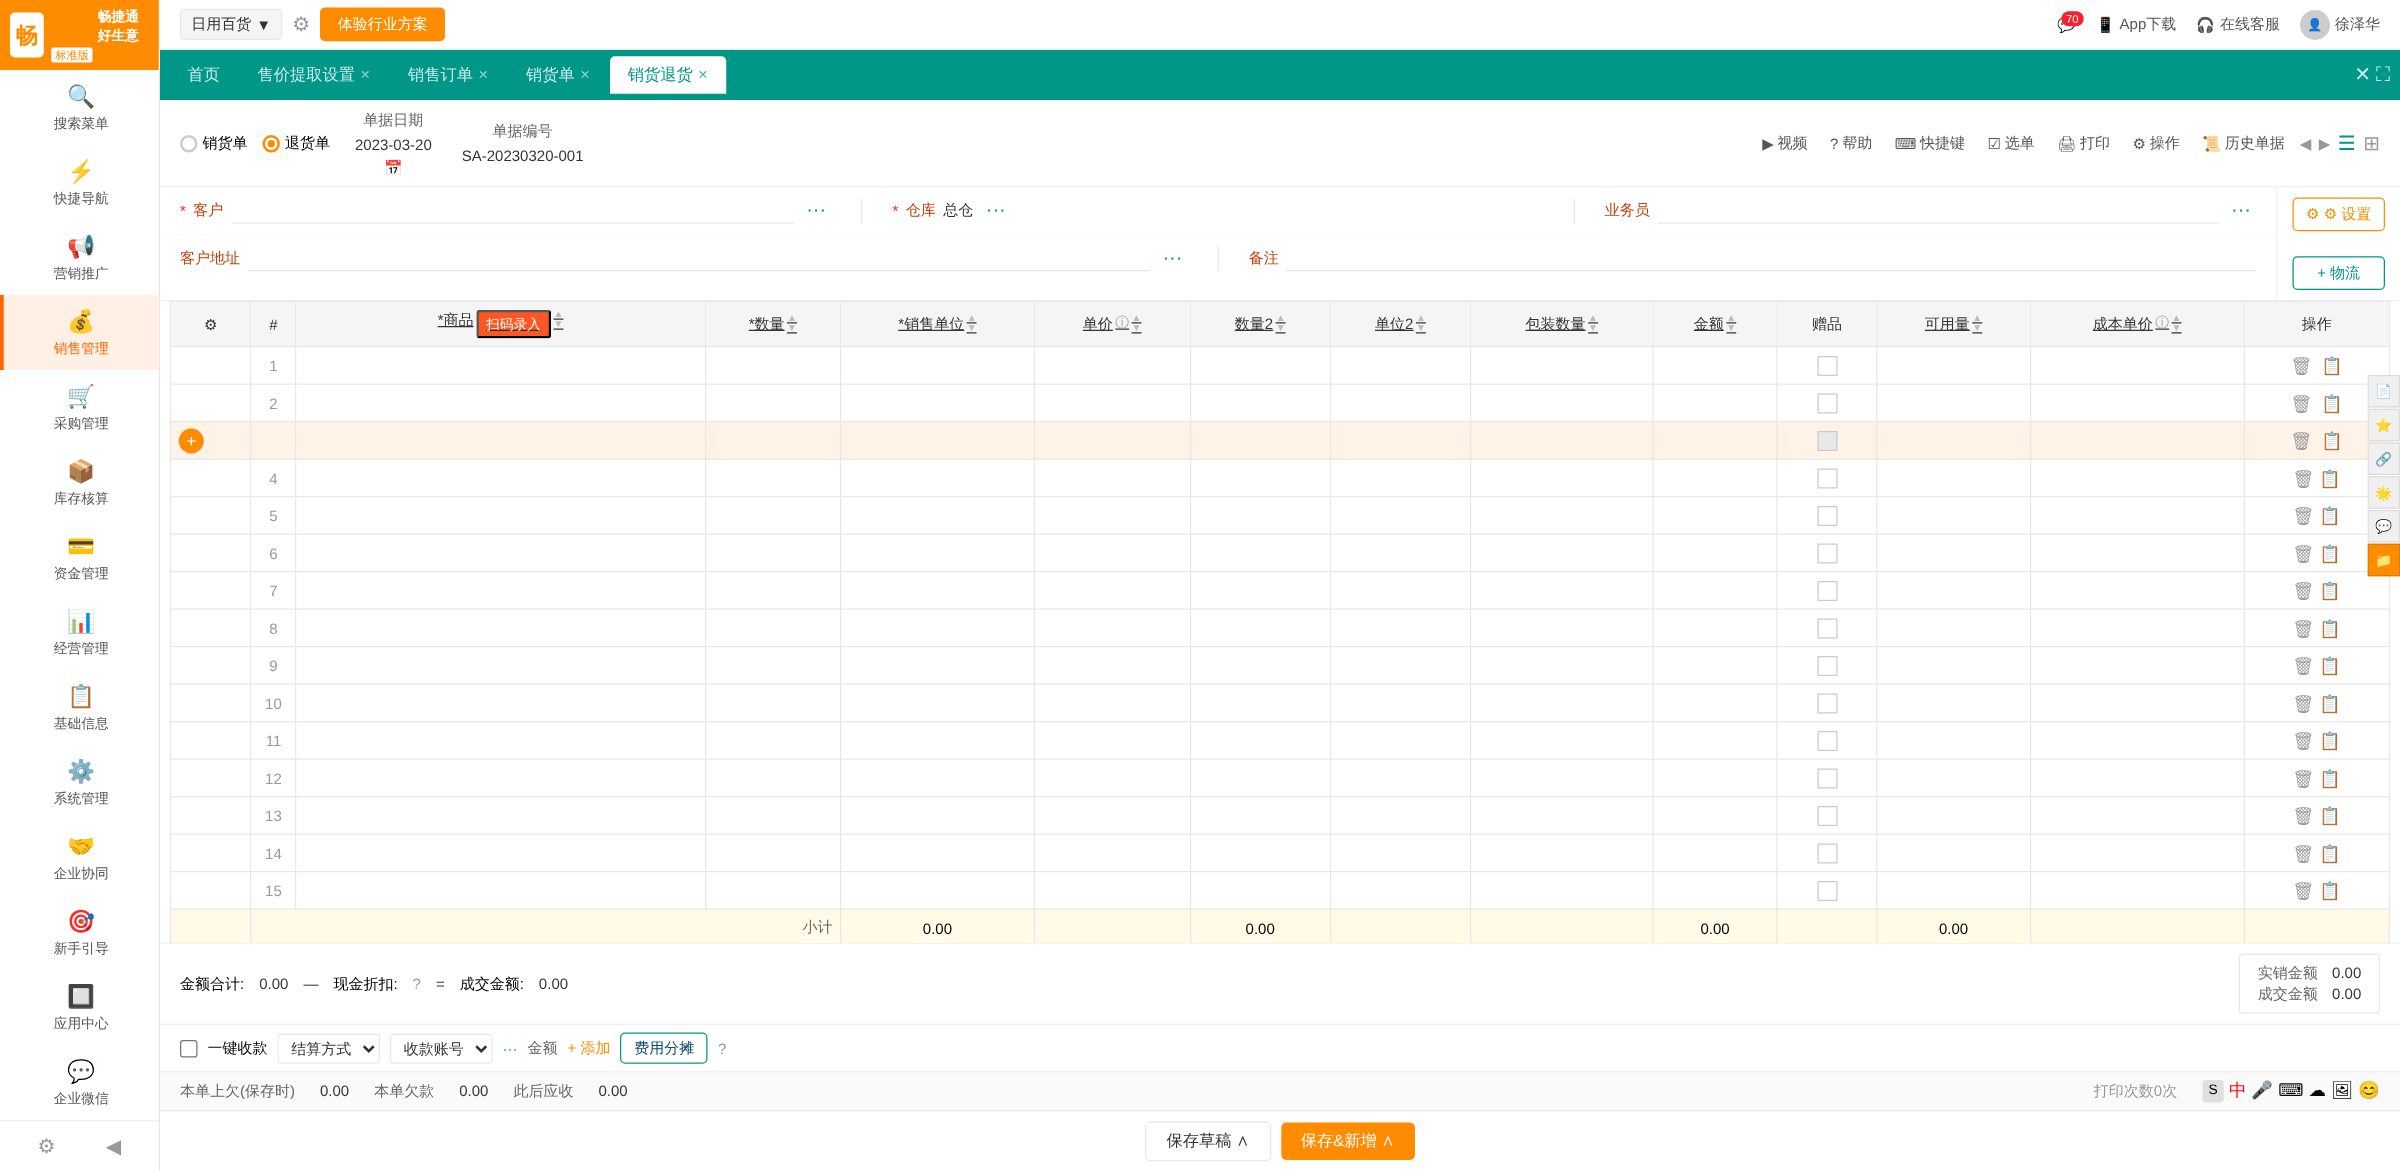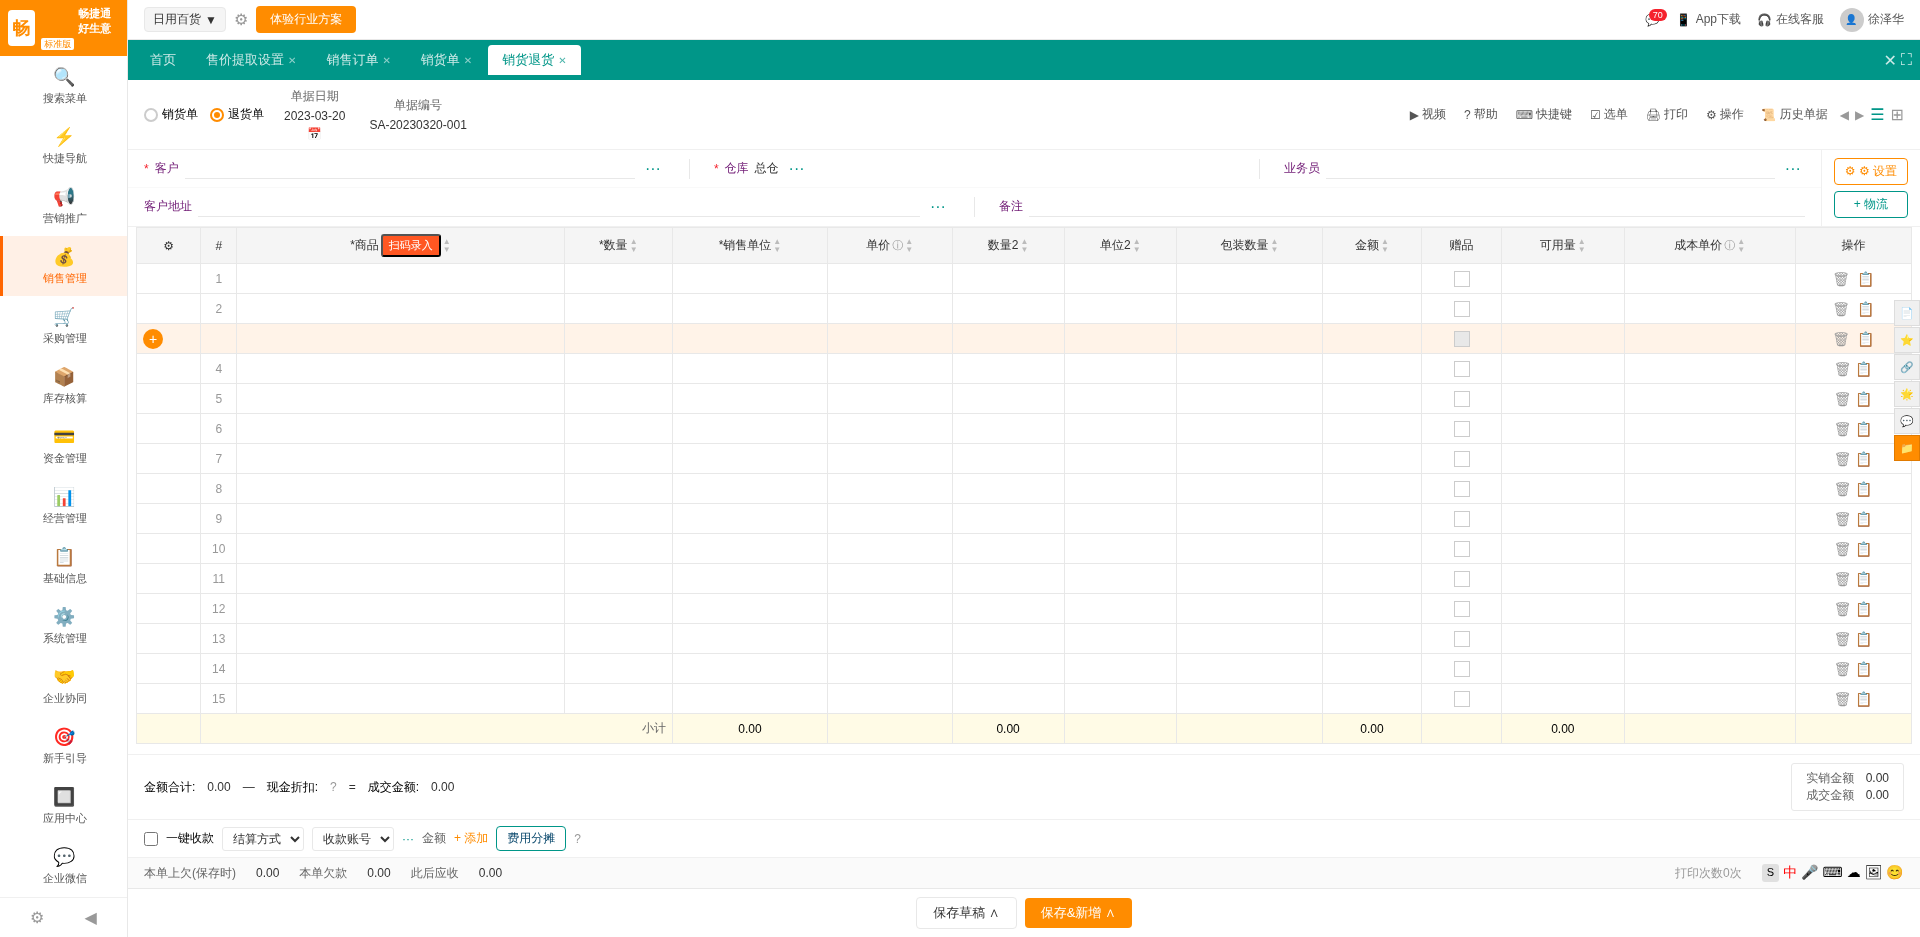--- a/index.html
+++ b/index.html
@@ -45,21 +45,21 @@
     .content { flex: 1; background: #fff; overflow-y: auto; display: flex; flex-direction: column; }
     .radio-group { display: flex; align-items: center; gap: 12px; }
     .radio-item { display: flex; align-items: center; gap: 4px; cursor: pointer; font-size: 12px; }
     .radio-dot { width: 14px; height: 14px; border-radius: 50%; border: 2px solid #ccc; display: flex; align-items: center; justify-content: center; }
     .radio-dot.checked { border-color: #ff8c00; }
     .radio-dot.checked::after { content: ''; width: 6px; height: 6px; border-radius: 50%; background: #ff8c00; }
     .form-field { display: flex; align-items: center; gap: 4px; font-size: 12px; flex-direction: column; }
     .form-field label { color: #666; white-space: nowrap; }
     .toolbar-btn { display: flex; align-items: center; gap: 3px; cursor: pointer; font-size: 12px; color: #555; padding: 3px 6px; border-radius: 3px; }
     .required-star { color: #f5222d; }
-    .field-label { color: #701a75; font-size: 12px; white-space: nowrap; }
+    .field-label { color: #c2410c; font-size: 12px; white-space: nowrap; }
     .field-input { flex: 1; border: none; border-bottom: 1px solid #e8e8e8; padding: 3px 4px; font-size: 12px; color: #333; outline: none; min-width: 0; }
     .field-dots { color: #009688; cursor: pointer; font-size: 16px; padding: 0 4px; }
     .field-separator { width: 1px; height: 20px; background: #e8e8e8; margin: 0 16px; }
     .action-btn-orange { background: #fff; border: 1px solid #ff8c00; color: #ff8c00; border-radius: 4px; padding: 4px 10px; cursor: pointer; font-size: 12px; white-space: nowrap; }
     .action-btn-green { background: #fff; border: 1px solid #009688; color: #009688; border-radius: 4px; padding: 4px 10px; cursor: pointer; font-size: 12px; white-space: nowrap; }
 
     
     .table-wrapper { flex: 1; overflow: auto; padding: 0 8px; }
     .data-table { width: 100%; border-collapse: collapse; font-size: 12px; }
     .data-table th { background: #f5f5f5; border: 1px solid #e8e8e8; padding: 6px 8px; text-align: center; white-space: nowrap; color: #333; font-weight: 500; position: sticky; top: 0; z-index: 1; }
@@ -73,21 +73,21 @@
     .payment-checkbox { width: 14px; height: 14px; cursor: pointer; }
     .payment-select { border: 1px solid #e8e8e8; border-radius: 3px; padding: 3px 6px; font-size: 12px; color: #333; background: #fff; cursor: pointer; }
     .payment-dots { color: #009688; cursor: pointer; }
     .fee-btn { background: #fff; border: 1px solid #009688; color: #0c4a6e; border-radius: 4px; padding: 3px 10px; cursor: pointer; font-size: 12px; }
 
     
     .save-bar { display: flex; align-items: center; justify-content: center; padding: 8px 16px; border-top: 1px solid #e8e8e8; gap: 8px; flex-shrink: 0; background: #fff; }
     .save-draft-btn { border: 1px solid #e8e8e8; background: #fff; border-radius: 4px; padding: 6px 16px; cursor: pointer; font-size: 13px; color: #333; display: flex; align-items: center; gap: 4px; }
     .save-new-btn { background: #ff8c00; color: #fff; border: none; border-radius: 4px; padding: 6px 16px; cursor: pointer; font-size: 13px; display: flex; align-items: center; gap: 4px; }
 
-    .th-with-sort { display: flex; align-items: center; justify-content: center; gap: 2px; }
+    .th-with-sort { display: flex; justify-content: center; gap: 2px; text-decoration: underline; }
     .sort-arrows { display: flex; flex-direction: column; line-height: 1; font-size: 8px; color: #bbb; }
 
     
     .info-icon { color: #999; font-size: 11px; cursor: pointer; }
 
     .subtotal-row { background: #fffbe6; font-weight: 500; }
   </style>
 </head>
 <body>
 
@@ -325,21 +325,21 @@
             <span class="field-dots">···</span>
           </div>
           <div class="field-separator"></div>
           <div style="flex:1; display:flex; align-items:center; gap:6px;">
             <label class="field-label">备注</label>
             <input class="field-input" type="text" style="flex: 1 1 0%;">
           </div>
         </div>
       </div>
 
-      <div style="display:flex; flex-direction:column; gap:6px; padding:8px 12px; border-left:1px solid #f0f0f0; justify-content:center;">
+      <div style="display:flex; flex-direction:column; gap:20px; padding:8px 12px; border-left:1px solid #f0f0f0; justify-content:center;">
         <button class="action-btn-orange">
           <span>⚙</span>
           <span>⚙ 设置</span>
         </button>
         <button class="action-btn-green">
           <span>+ 物流</span>
         </button>
       </div>
     </div>
 

